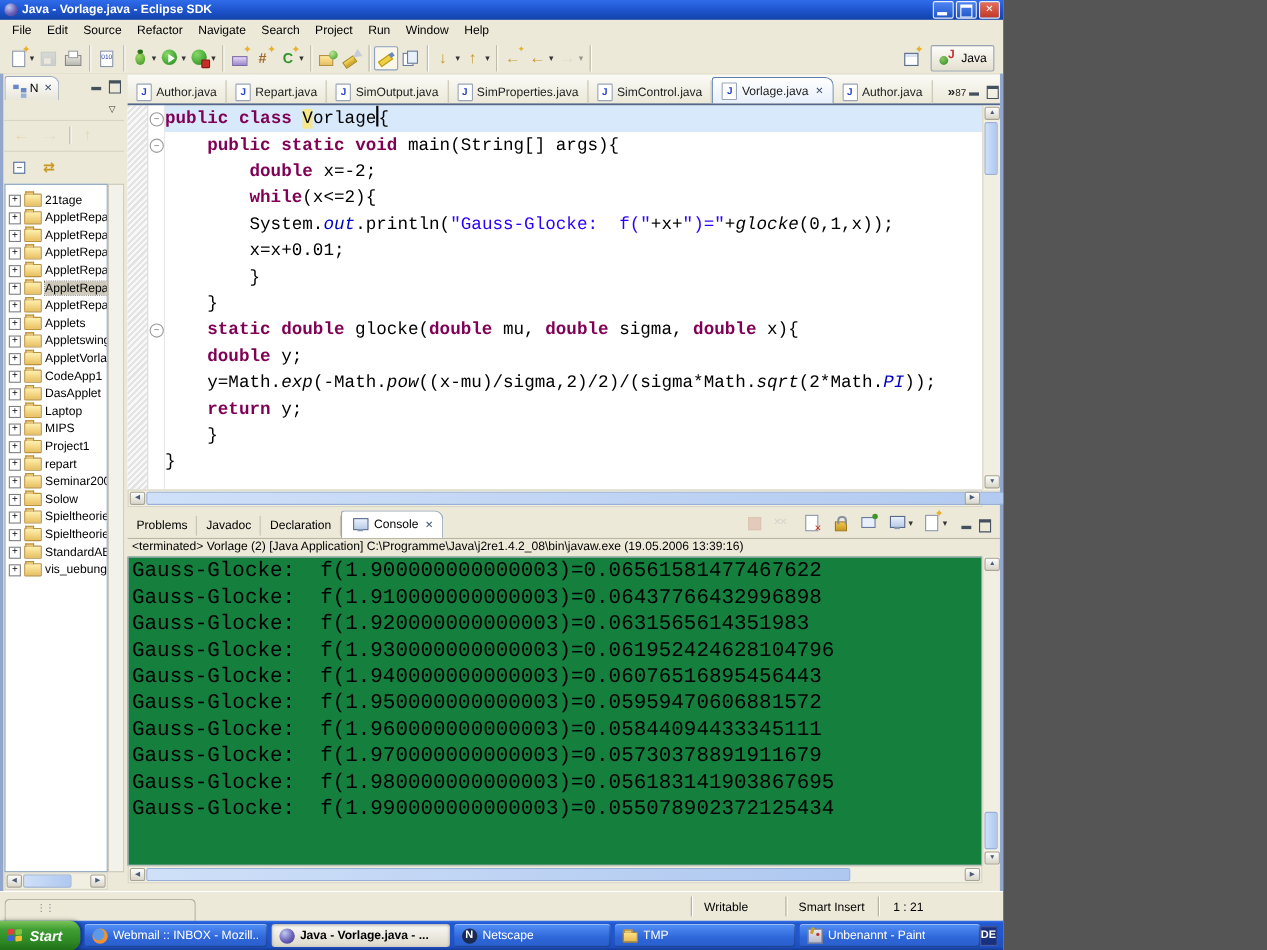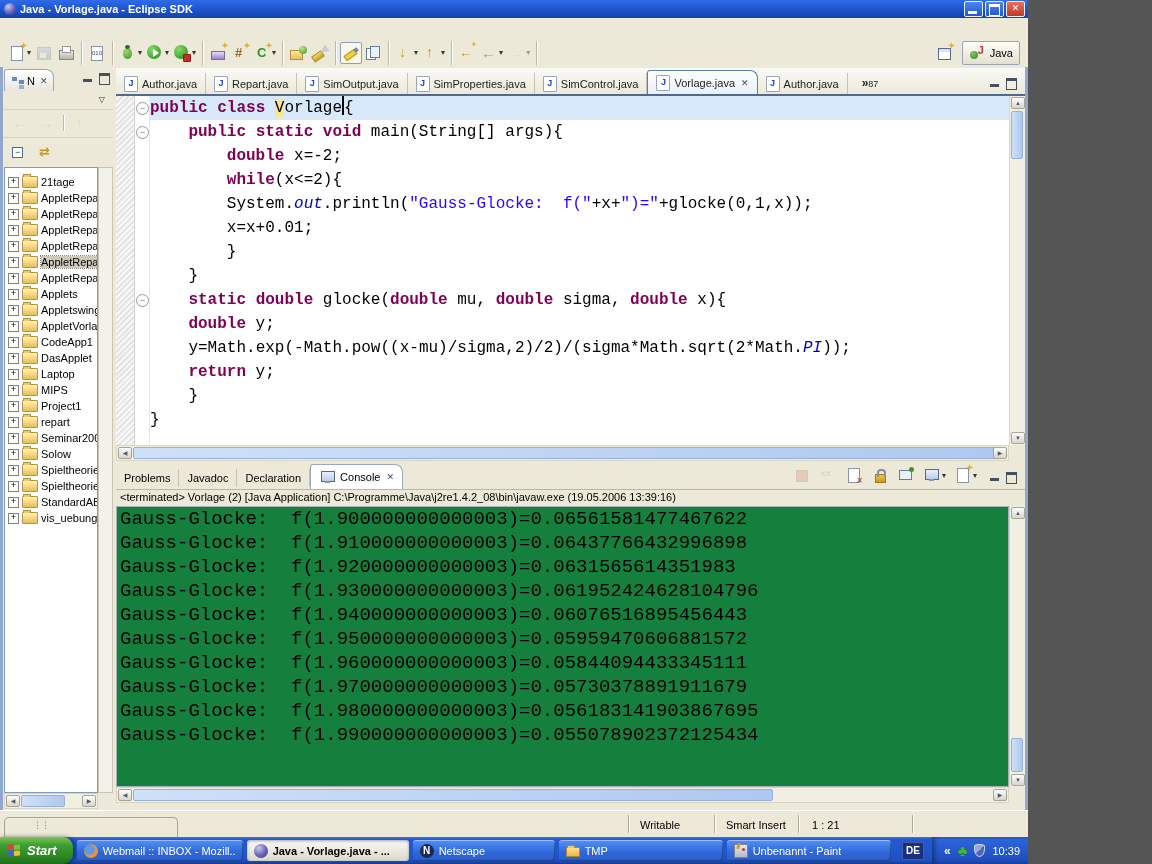--- a/index.html
+++ b/index.html
@@ -1,16 +1,16 @@
 <!DOCTYPE html>
 <html><head>
 <meta charset="utf-8">
 <style>
   html,body{margin:0;padding:0;background:#555;}
-  .screen{position:relative;width:1028px;height:864px;background:#ECE9D8;overflow:hidden;
+  .screen{position:relative;width:912px;height:864px;background:#ECE9D8;overflow:hidden;
           font-family:"Liberation Sans","DejaVu Sans",sans-serif;font-size:11px;color:#000;}
   
   .titlebar{position:absolute;top:0;left:0;right:0;height:18px;display:flex;align-items:center;
             padding:0 3px;background:linear-gradient(180deg,#2F6CEA 0%,#1D53CC 55%,#1243A8 100%);
             color:#fff;font-weight:bold;}
   .app-icon{width:12px;height:12px;border-radius:50%;margin:0 4px 0 1px;flex:none;
             background:radial-gradient(circle at 35% 30%,#BFCBF0,#6A5FB8 55%,#3A3480);}
   .title-text{white-space:nowrap;}
   .win-btns{margin-left:auto;display:flex;gap:2px;}
   .wbtn{width:17px;height:14px;border:1px solid #E8EEFA;border-radius:2px;position:relative;
@@ -132,21 +132,21 @@
   .foldcol{position:absolute;left:19px;top:0;bottom:0;width:14px;background:#fff;border-right:1px solid #E8E8E8;}
   .fold{position:absolute;left:1px;width:11px;height:11px;border:1px solid #9A9A9A;border-radius:50%;background:#fff;
         color:#777;font-size:9px;line-height:10px;text-align:center;}
   .codepane{position:absolute;left:34px;top:0;right:16px;bottom:0;overflow:hidden;
             font-family:"Liberation Mono","DejaVu Sans Mono",monospace;font-size:16px;line-height:24px;white-space:pre;}
   .cline{height:24px;}
   .cline.current{background:#D8E9FB;}
   .kw{color:#7F0055;font-weight:bold;}
   .str{color:#2A00FF;}
   .sf{color:#0000C0;font-style:italic;}
-  .sm{}
+  .sm{font-style:italic;}
   .occ{background:#F6E68C;}
   .caret{display:inline-block;width:2px;height:19px;background:#000;vertical-align:-3px;}
   .evscroll{position:absolute;top:29px;right:0;width:16px;height:349px;background:#F1EFE2;border-left:1px solid #D8D5C5;box-sizing:border-box;}
   .ehscroll{position:absolute;top:378px;left:0;right:16px;height:16px;}
   
   .console{position:absolute;left:0;right:0;top:395px;height:342px;padding-left:10px;}
   .ctabs{position:absolute;top:0;left:0;right:0;height:27px;display:flex;align-items:flex-end;border-bottom:1px solid #BAB6A6;}
   .ctab{height:18px;display:flex;align-items:center;gap:4px;padding:0 8px;border-right:1px solid #C6C2B0;margin-bottom:2px;}
   .ctab.active{height:24px;background:#fff;border:1px solid #98A8BC;border-bottom:none;border-radius:3px 8px 0 0;margin-bottom:0;text-align:center;}
   .ctabs-icons{margin-left:auto;display:flex;align-items:center;gap:4px;margin-right:4px;margin-bottom:3px;}
@@ -212,20 +212,32 @@
       <span class="wbtn">
           <span class="g-min"></span>
         </span>
       <span class="wbtn">
           <span class="g-max"></span>
         </span>
       <span class="wbtn close">✕</span>
     </span>
   </div>
 
+  <div class="menubar">
+      <span class="menu-item">File</span>
+      <span class="menu-item">Edit</span>
+      <span class="menu-item">Source</span>
+      <span class="menu-item">Refactor</span>
+      <span class="menu-item">Navigate</span>
+      <span class="menu-item">Search</span>
+      <span class="menu-item">Project</span>
+      <span class="menu-item">Run</span>
+      <span class="menu-item">Window</span>
+      <span class="menu-item">Help</span>
+    </div>
 
   <div class="toolbar">
     <div class="tb-left">
         <span class="tb-group">
           <span class="tbtn">
             <span class="icn i-page-star"></span>
             <span class="dd">▾</span>
           </span>
           <span class="tbtn disabled">
             <span class="icn i-floppy dim"></span>

